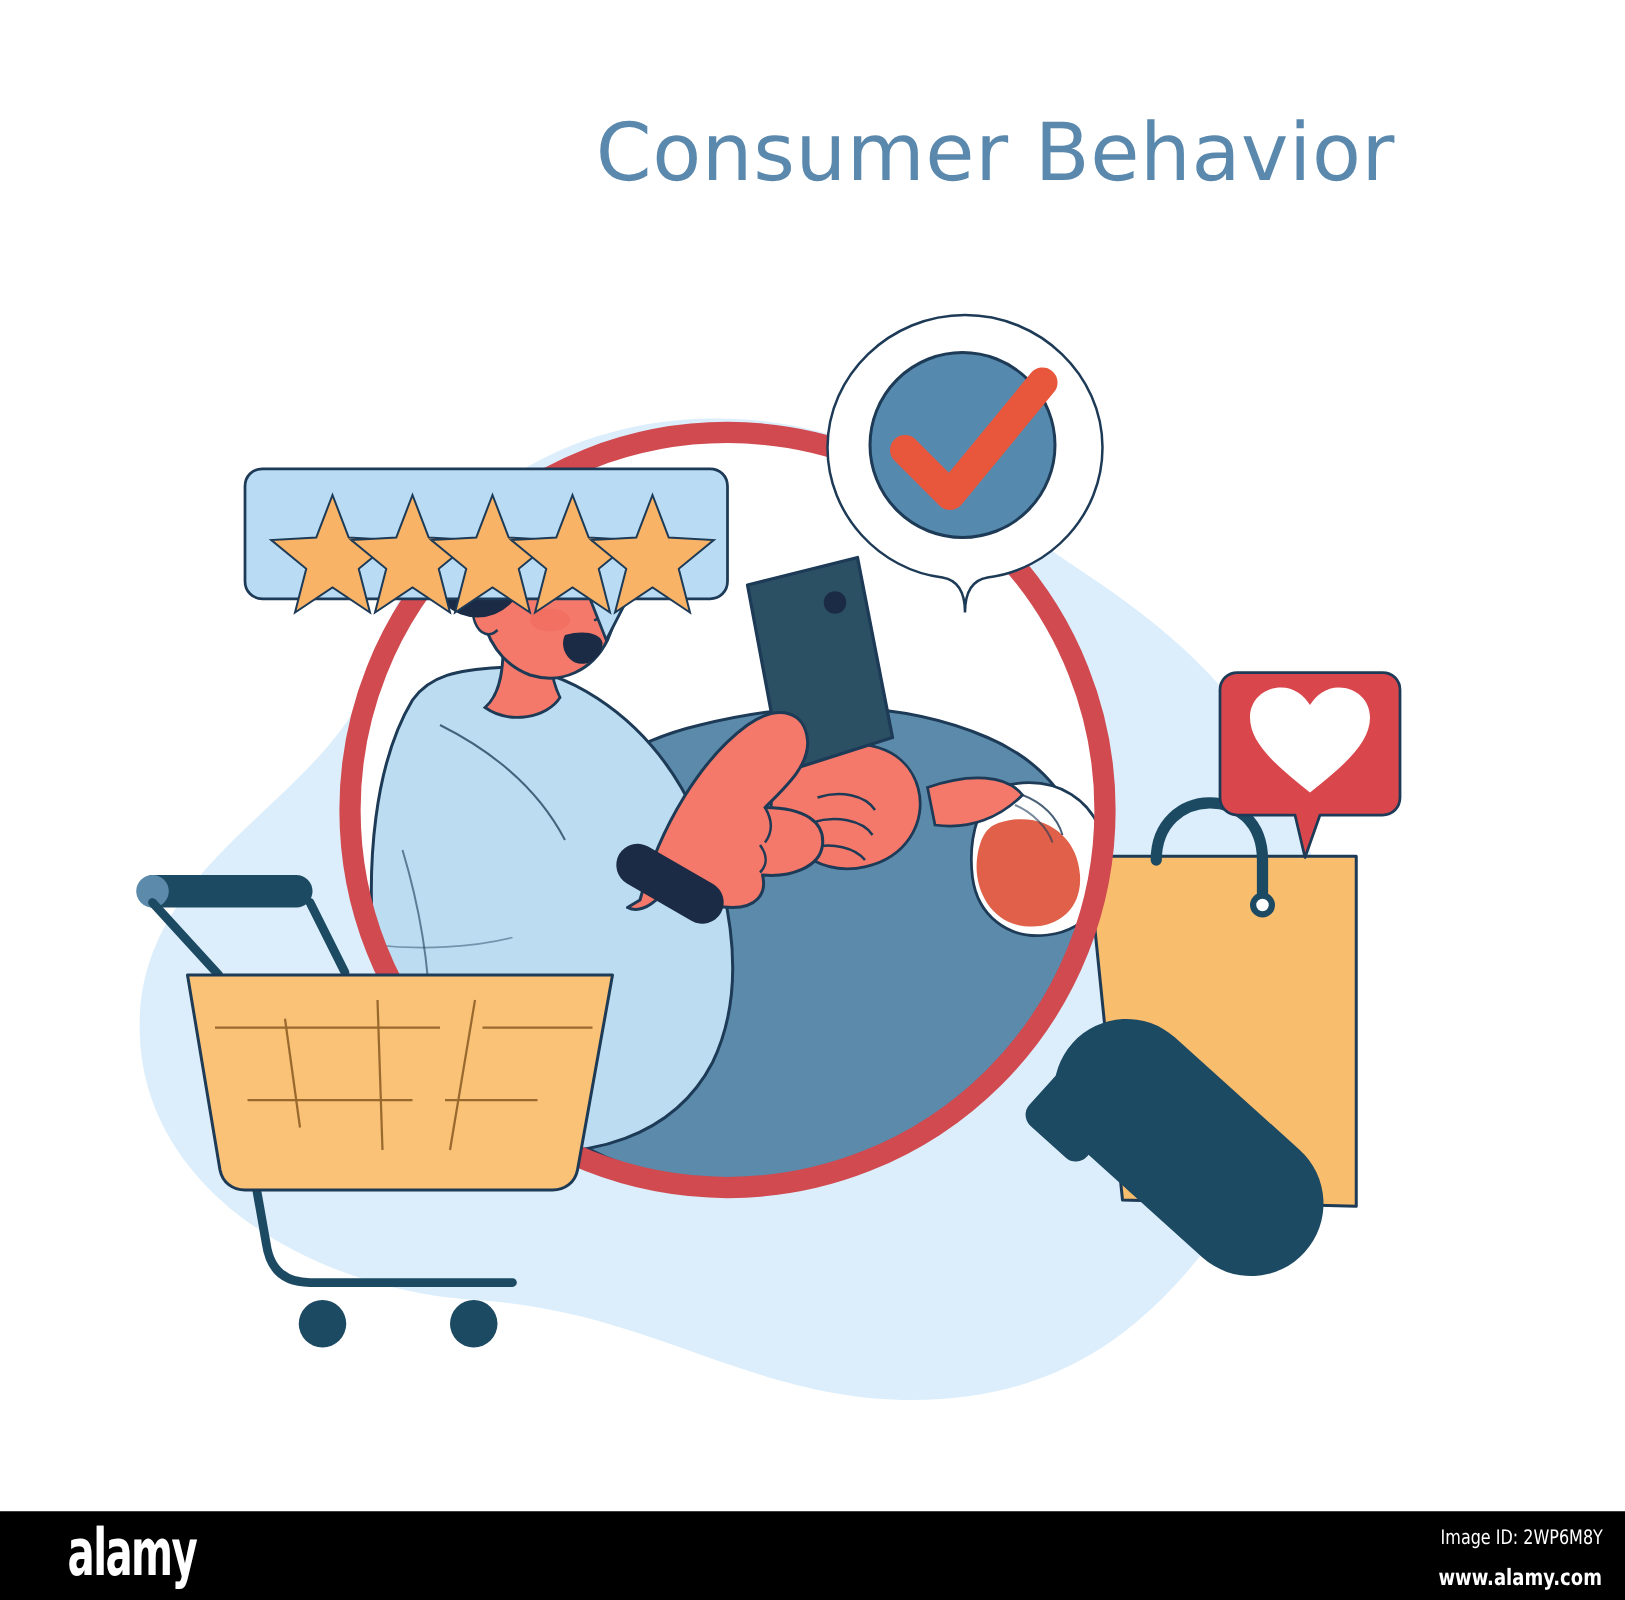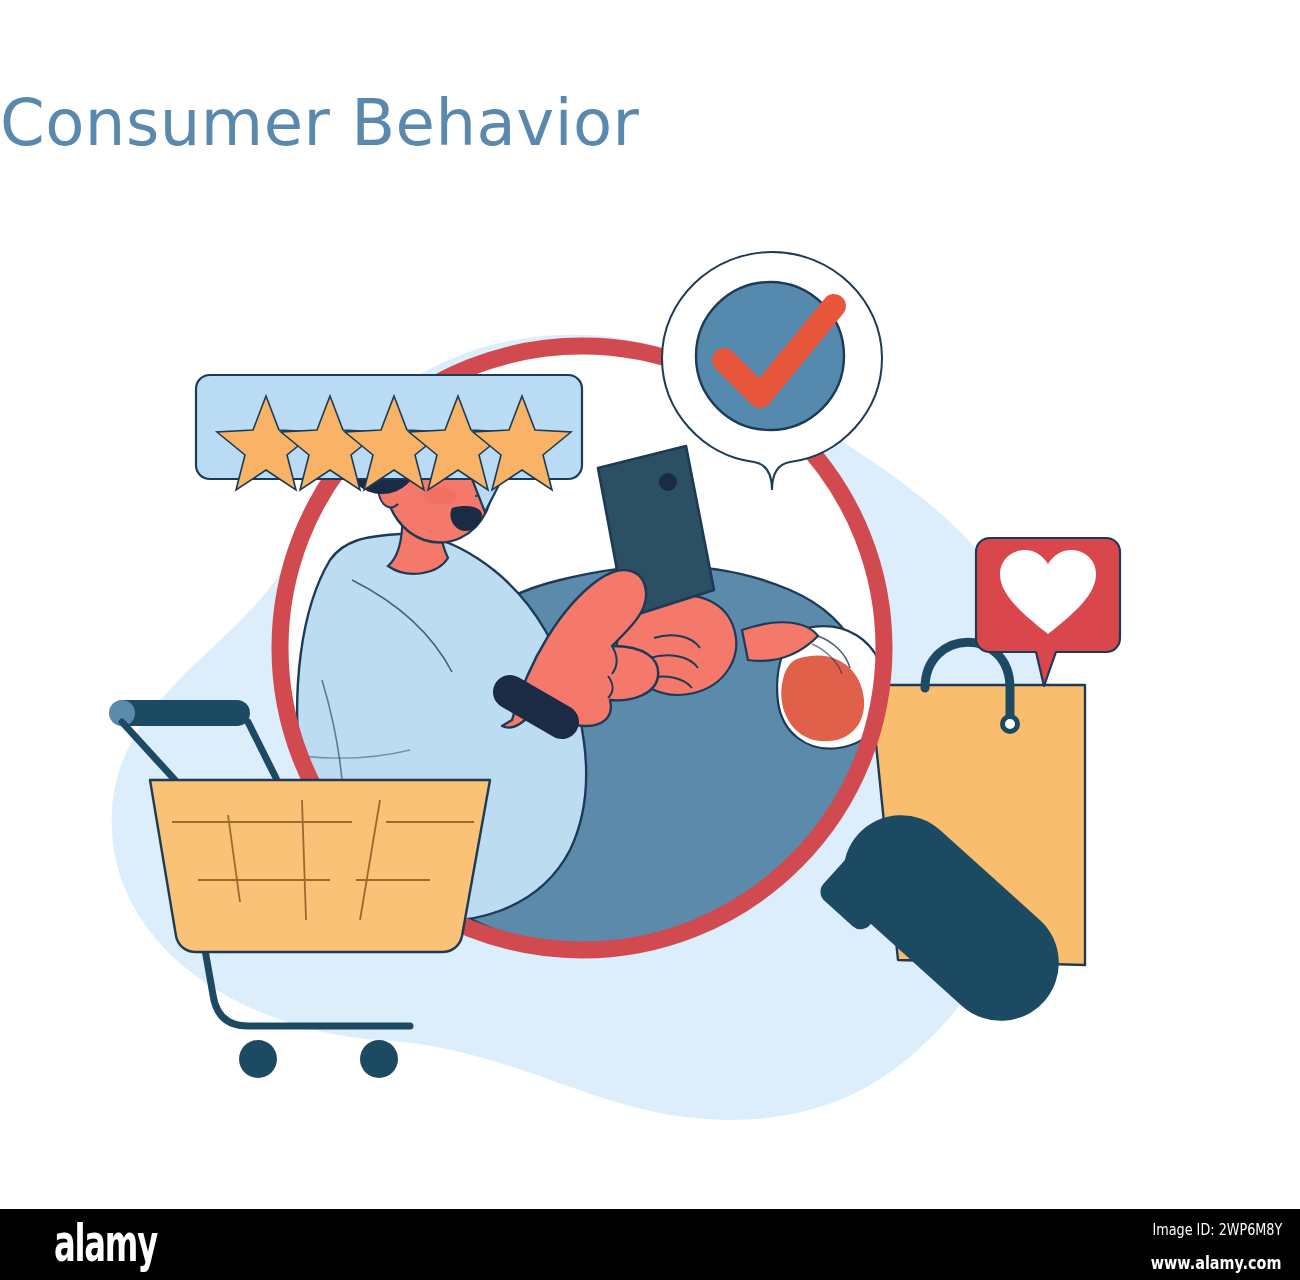--- a/index.html
+++ b/index.html
@@ -18,21 +18,21 @@
     position: relative;
     width: 1300px;
     height: 1280px;
     background: #ffffff;
   }
   .title {
     position: absolute;
     left: 0;
     top: 88px;
     width: 1116px;
-    text-align: left;
+    text-align: right;
     font-family: "DejaVu Sans", "Liberation Sans", sans-serif;
     font-size: 64px;
     font-weight: 400;
     letter-spacing: 0.5px;
     color: #5b89ad;
     line-height: 1.1;
     user-select: none;
   }
   #illo {
     position: absolute;

